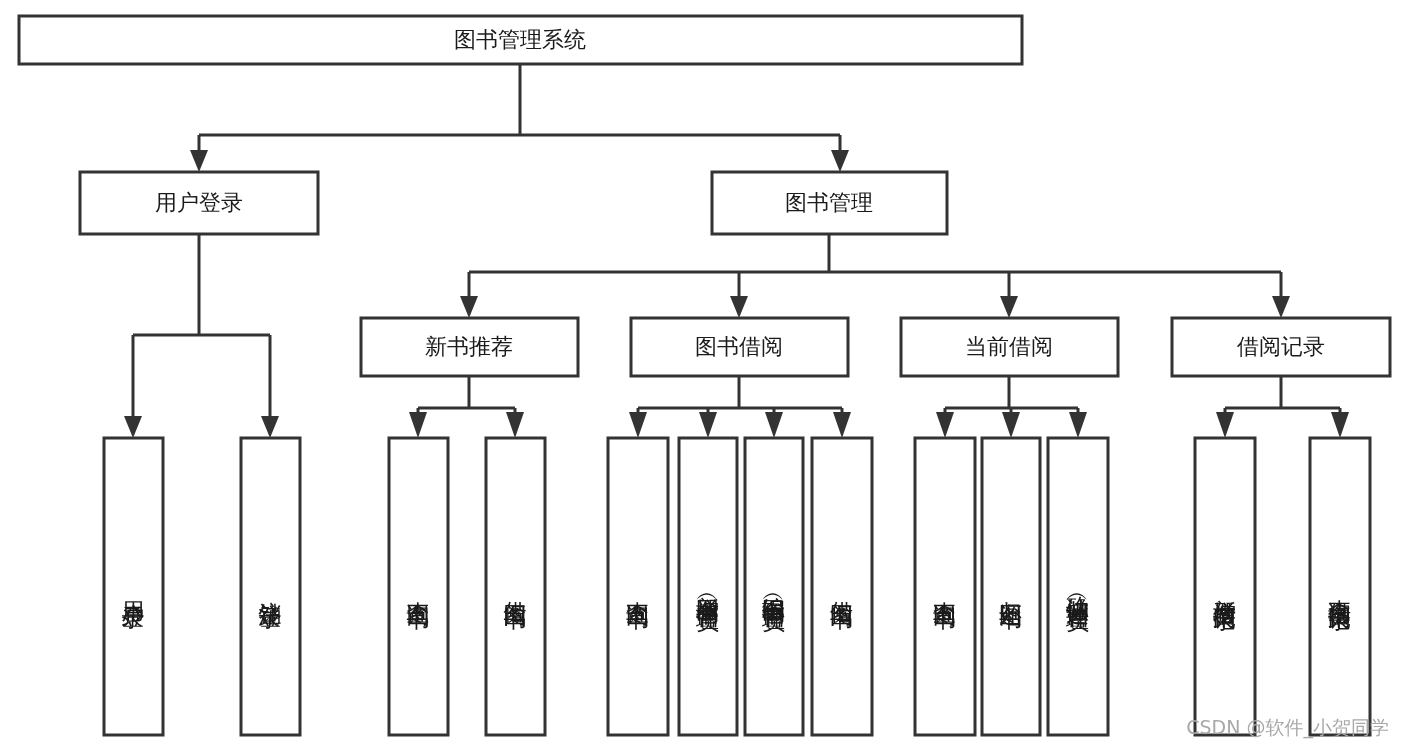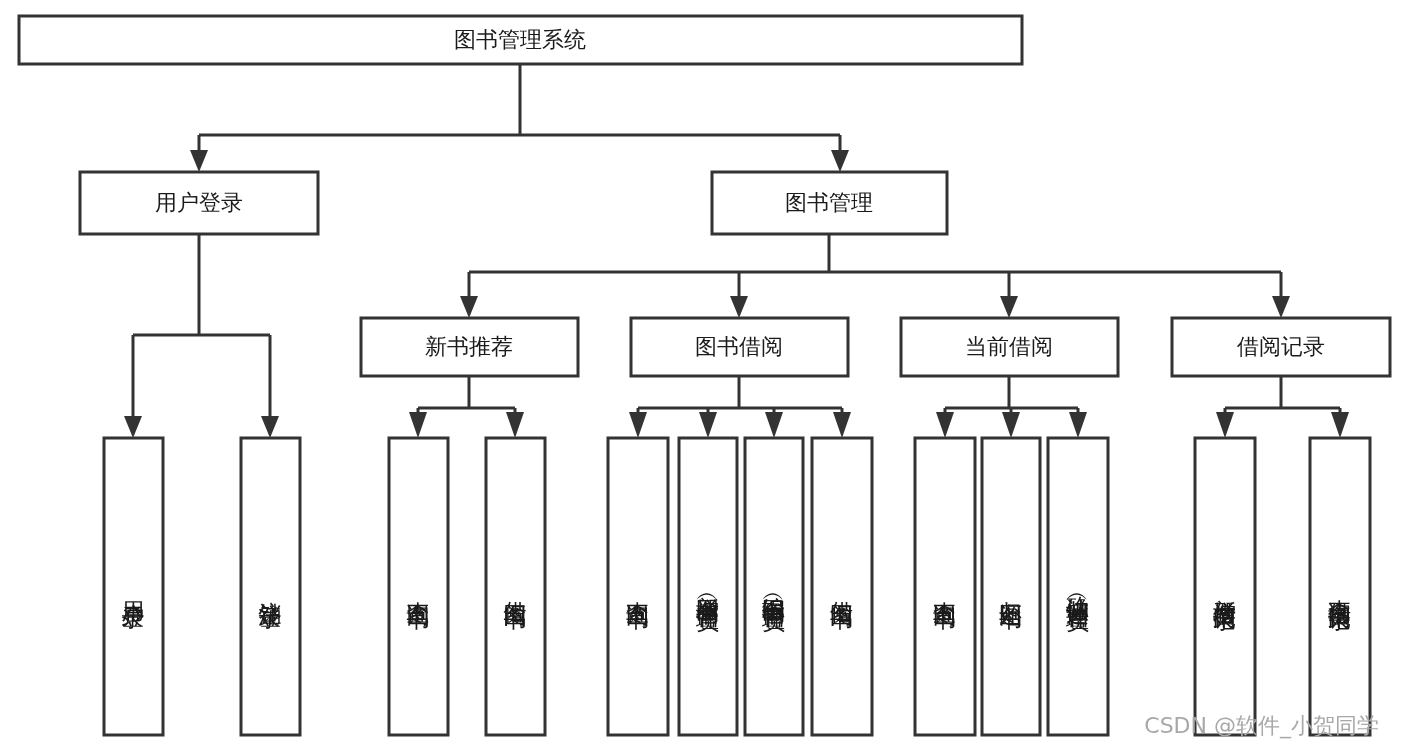--- a/index.html
+++ b/index.html
@@ -60,24 +60,24 @@
     color: #1a1a1a;
     display: flex;
     align-items: center;
     justify-content: center;
     letter-spacing: 2px;
     white-space: nowrap;
     pointer-events: none;
   }
   .watermark {
     position: absolute;
-    right: 26px;
+    right: 16px;
     bottom: 6px;
     font-family: "DejaVu Sans", "Liberation Sans", sans-serif;
-    font-size: 22px;
+    font-size: 19px;
     color: #a8a8a8;
     white-space: nowrap;
     user-select: none;
   }
 </style>
 </head>
 <body>
 
 <div id="diagram-root">
 

